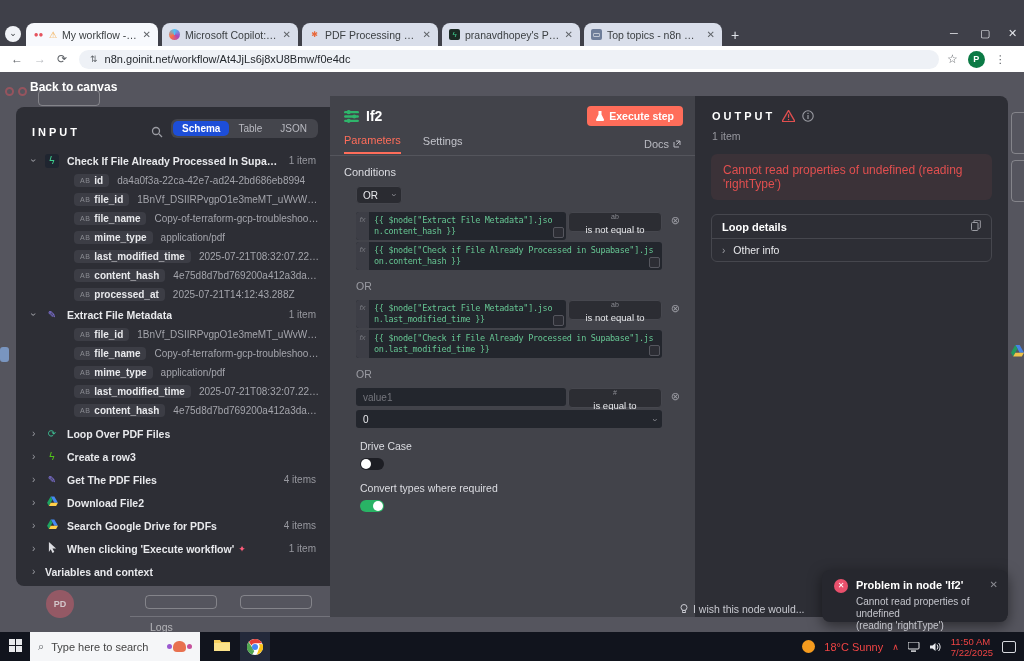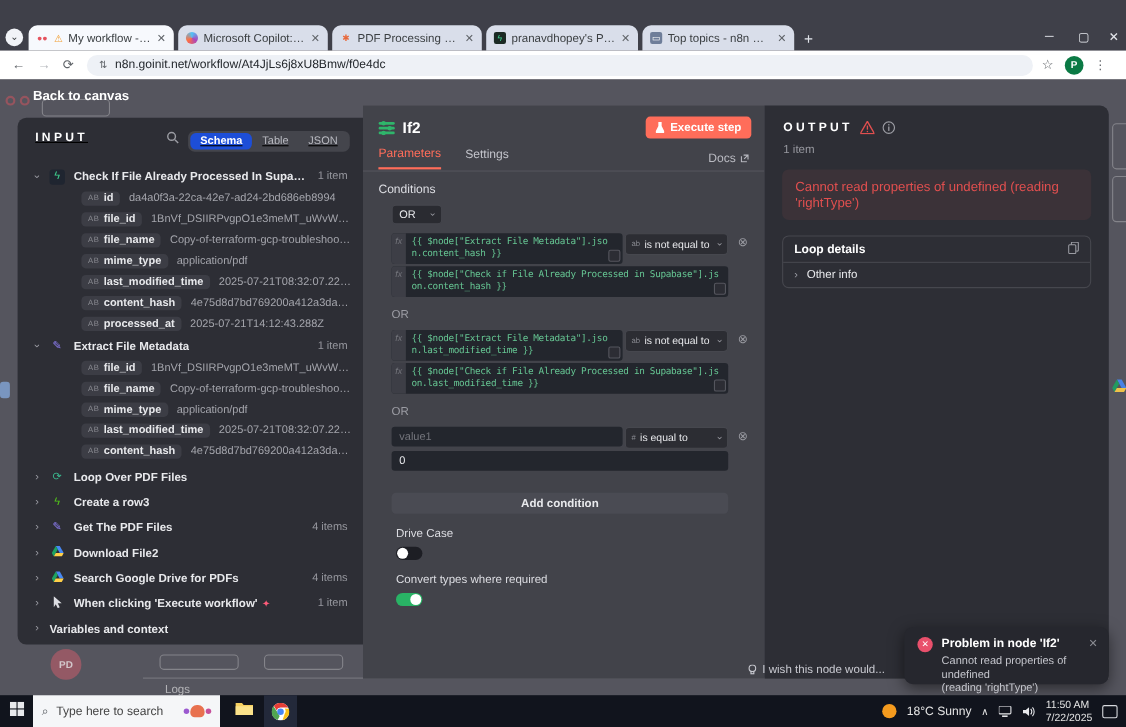--- a/index.html
+++ b/index.html
@@ -38,21 +38,21 @@
   .logs-label { position:absolute; left:150px; top:621px; color:rgba(255,255,255,.55); font-size:10.5px; }
   .bg-drive { position:absolute; left:1011px; top:344px; width:13px; height:13px; opacity:.9; }
   .bg-hand { position:absolute; left:0px; top:347px; width:9px; height:15px; background:rgba(130,165,215,.8); border-radius:3px; }
 
   
   .left-panel { position:absolute; left:16px; top:107px; width:314px; height:479px; background:#2d2e35; border-radius:8px 0 0 8px; overflow:hidden; }
   .center-panel { position:absolute; left:330px; top:96px; width:365px; height:521px; background:#42434a; }
   .right-panel { position:absolute; left:695px; top:96px; width:313px; height:521px; background:#2d2e35; border-radius:0 8px 8px 0; }
 
   
-  .lp-head { display:flex; align-items:flex-start; padding:12px 12px 8px 16px; gap:8px;text-decoration:underline; }
+  .lp-head { display:flex; align-items:flex-end; padding:12px 12px 8px 16px; gap:8px; }
   .lp-title { color:#fff; font-size:11px; font-weight:bold; letter-spacing:3px; flex:0 0 auto; }
   .lp-spacer { flex:1; }
   .seg { display:flex; background:#44454c; border-radius:6px; padding:2px; }
   .seg span { font-size:10px; color:#b9bac1; padding:2px 9px; border-radius:5px; }
   .seg span.on { background:#1d4ed8; color:#fff; font-weight:bold; }
   .tree { padding-top:4px; }
   .trow { display:flex; align-items:center; height:21px; padding:0 14px 0 16px; font-size:10.5px; }
   .trow .chev { color:#9b9ca3; width:13px; font-size:10px; flex:0 0 auto; }
   .chev-d { display:inline-block; transform:rotate(90deg); }
   .nico { width:14px; height:14px; flex:0 0 auto; margin-right:8px; text-align:center; font-size:10px; line-height:14px; border-radius:3px; }
@@ -77,21 +77,21 @@
   .cp-body { padding:10px 14px 0 14px; }
   .sec-label { color:#dcdde2; font-size:11px; margin-bottom:8px; }
   .or-select { width:46px; height:18px; background:#2a2b31; border:1px solid #45464d; border-radius:4px; color:#e8e9ec; font-size:10px; display:flex; align-items:center; justify-content:space-between; padding:0 6px; margin-left:12px; margin-bottom:8px; }
   .cond-wrap { margin-left:12px; width:306px; position:relative; }
   .cond-grid { display:grid; grid-template-columns:210px 94px; gap:2px; }
   .expr { display:flex; background:#23262d; border-radius:3px; position:relative; min-height:20px; }
   .expr .fx { width:13px; background:#3d3e46; color:#74757c; font-size:8px; font-style:italic; display:flex; align-items:flex-start; justify-content:center; padding-top:3px; border-radius:3px 0 0 3px; flex:0 0 auto; }
   .expr .code { flex:1; font-family:"DejaVu Sans Mono", monospace; font-size:8.5px; letter-spacing:-0.3px; line-height:11px; color:#66c693; padding:3px 5px; word-break:break-all; }
   .expr .expand { position:absolute; right:2px; bottom:2px; width:11px; height:11px; border:1px solid #55565e; border-radius:2px; background:#2c2d34; }
   .expr.full { grid-column:1 / 3; }
-  .opbox { height:20px; background:#2c2d33; border:1px solid #46474e; border-radius:4px; display:flex; align-items:center; gap:4px; padding:0 5px; color:#e8e9ec; font-size:9.5px; white-space:nowrap; }
+  .opbox { height:20px; background:#2c2d33; border:1px solid #46474e; border-radius:4px; display:flex; align-items:center; gap:4px; padding:0 5px; color:#e8e9ec; font-size:9.5px; white-space:nowrap;flex-direction:column; }
   .opbox .t { color:#8a8b92; font-size:7px; }
   .opbox .c { margin-left:auto; color:#9b9ca3; font-size:9px; }
   .remove { position:absolute; right:-18px; top:2px; color:#9b9ca3; font-size:11px; }
   .or-label { color:#9b9ca3; font-size:10.5px; margin:10px 0 8px 12px; }
   .vinput { height:18px; background:#23262d; border-radius:3px; color:#74757c; font-size:10px; display:flex; align-items:center; padding:0 7px; }
   .vinput.white { color:#e8e9ec; }
   .vinput.fullw { grid-column:1 / 3; }
   .add-cond { margin:20px 0 0 12px; width:306px; height:19px; background:#4a4b53; border-radius:4px; color:#e8e9ec; font-size:10.5px; font-weight:bold; display:flex; align-items:center; justify-content:center; }
   .opt-head { display:flex; align-items:center; gap:8px; margin-top:14px; }
   .opt-head .line { flex:1; border-top:1px solid #54555c; }
@@ -130,21 +130,21 @@
   
   .taskbar { position:absolute; left:0; top:632px; width:1024px; height:29px; background:#11141d; display:flex; align-items:center; }
   .startbtn { width:30px; text-align:center; }
   .tsearch { width:170px; height:29px; background:#f5f6f8; display:flex; align-items:center; gap:7px; padding:0 8px; }
   .tsearch .q { color:#5f6368; font-size:11px; }
   .tsearch .ph { color:#444; font-size:11px; flex:1; }
   .brain { display:flex; align-items:center; }
   .brain i { display:block; border-radius:50%; }
   .tb-ic { margin-left:14px; }
   .chrome-btn { margin-left:10px; width:30px; height:29px; display:flex; align-items:center; justify-content:center; background:#23293a; }
-  .tb-right { margin-left:auto; display:flex; align-items:center; gap:9px; padding-right:8px; color:#e5e5e5; }
+  .tb-right { margin-left:auto; display:flex; align-items:center; gap:9px; padding-right:8px; color:#ef4444; }
   .sun { width:13px; height:13px; border-radius:50%; background:#f59b1e; }
   .weather { font-size:11px; }
   .caret { font-size:9px; }
   .clock { font-size:9.5px; line-height:11px; }
   .notif { width:14px; height:12px; border:1px solid #d7d9de; border-radius:2px; }
 </style>
 </head>
 <body>
 
 <div class="screen">
@@ -477,21 +477,20 @@
           <div class="opbox">
             <span class="t">#</span>
             <span>is equal to</span>
             <span class="c chev-d">›</span>
           </div>
           <div class="vinput white fullw">0</div>
         </div>
         <span class="remove">⊗</span>
       </div>
 
-      <div class="add-cond">Add condition</div>
 
       <div class="opt-item">
         <div class="opt-name">Drive Case</div>
         <div class="toggle off">
             <span class="knob"></span>
           </div>
       </div>
       <div class="opt-item">
         <div class="opt-name">Convert types where required</div>
         <div class="toggle on">

